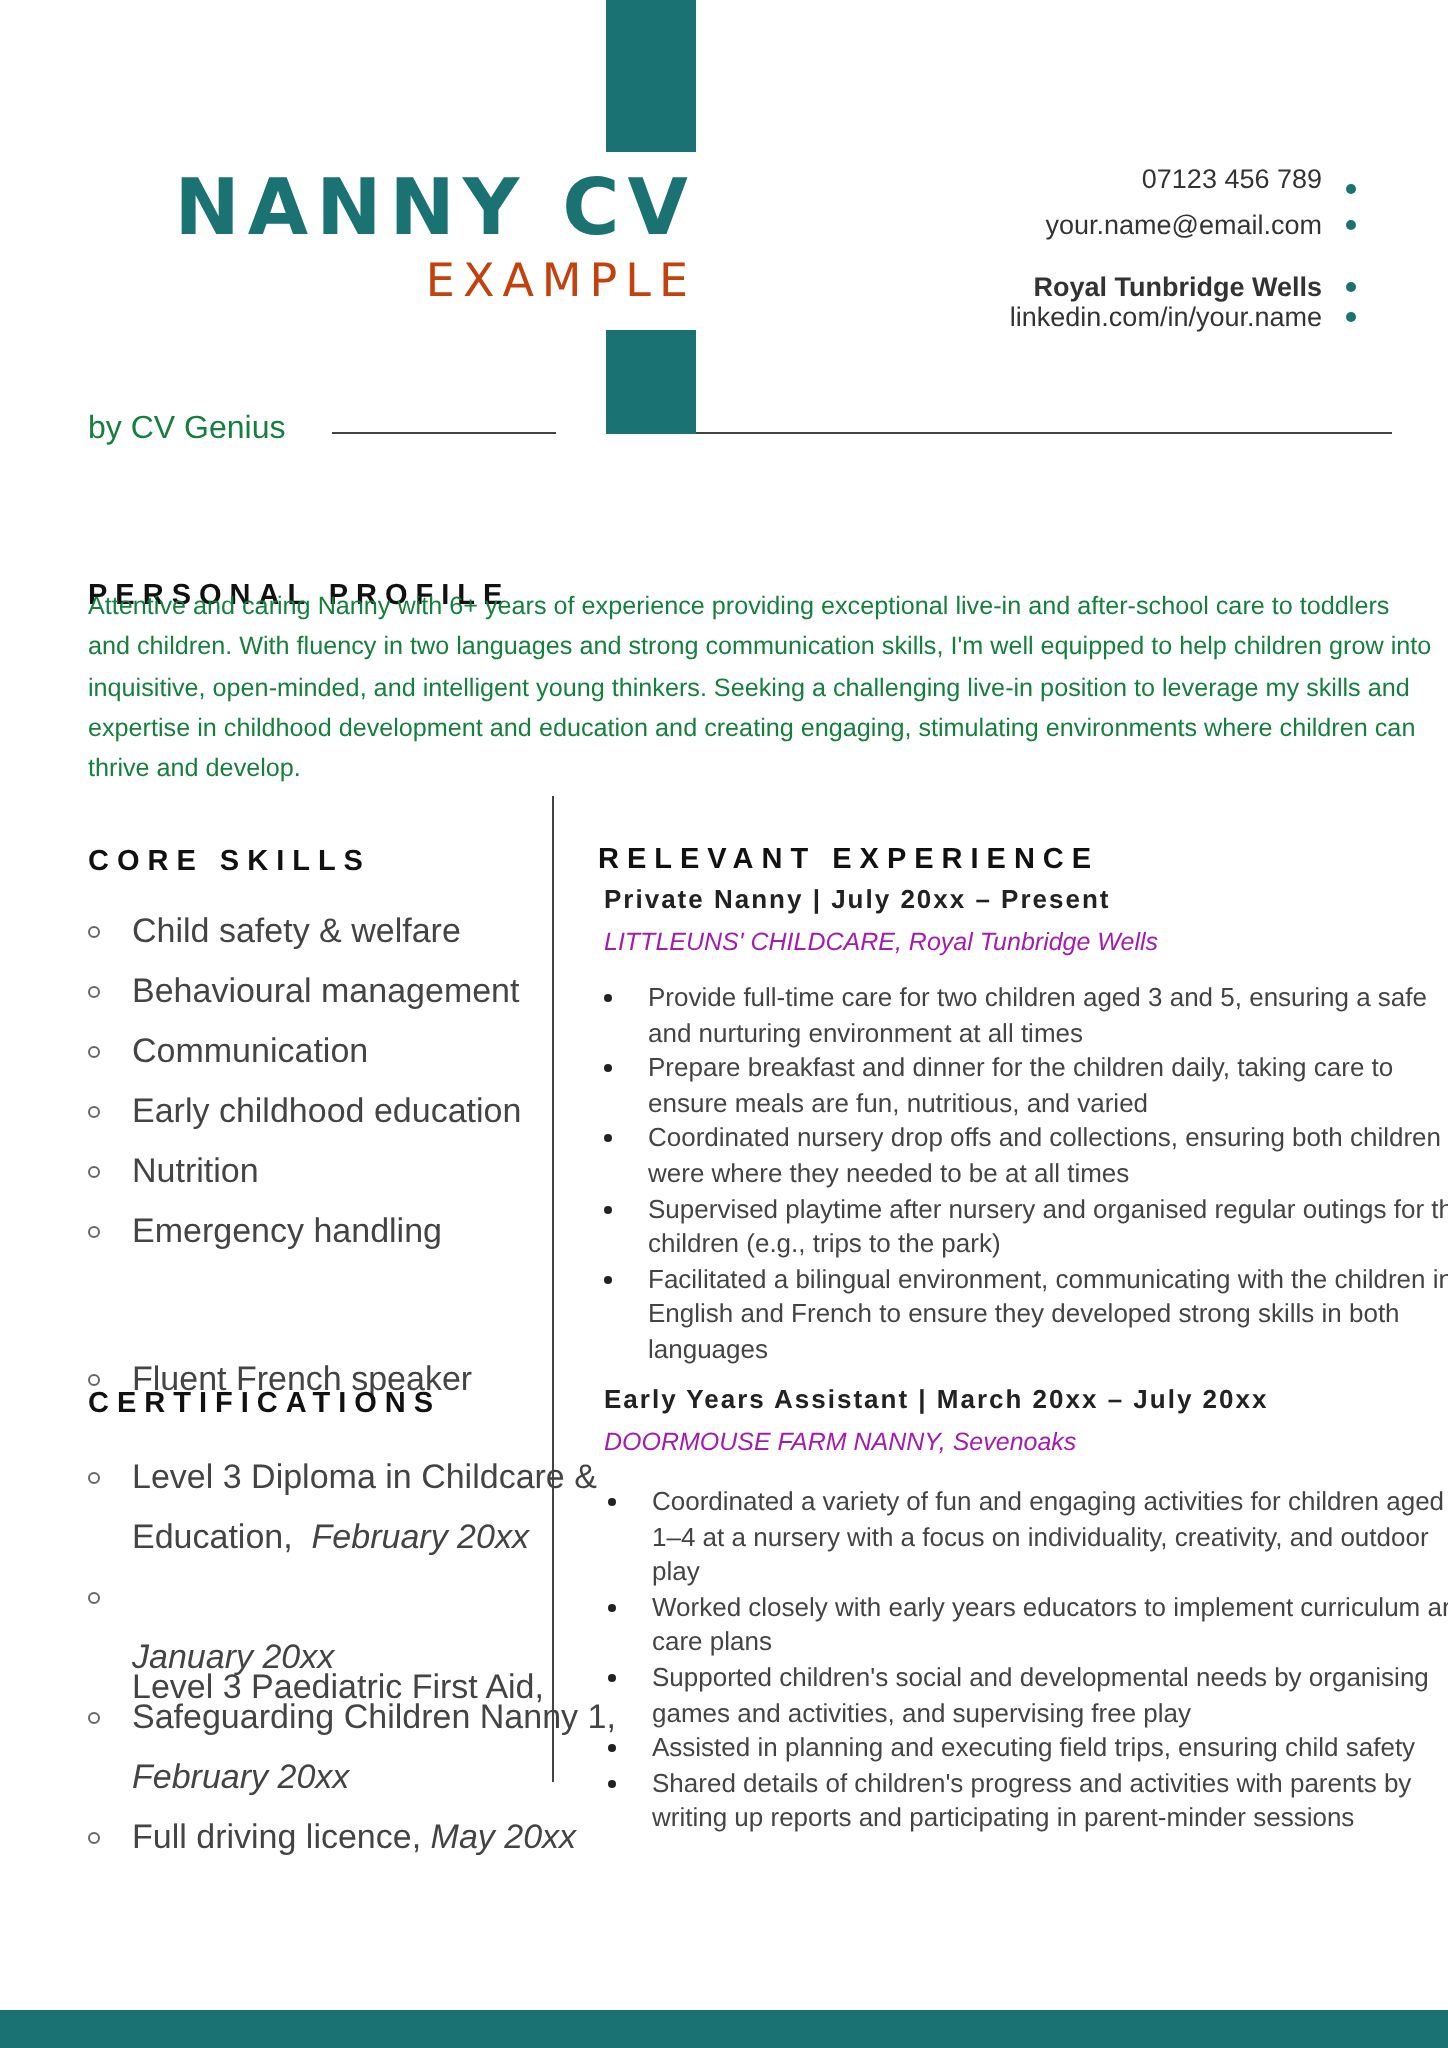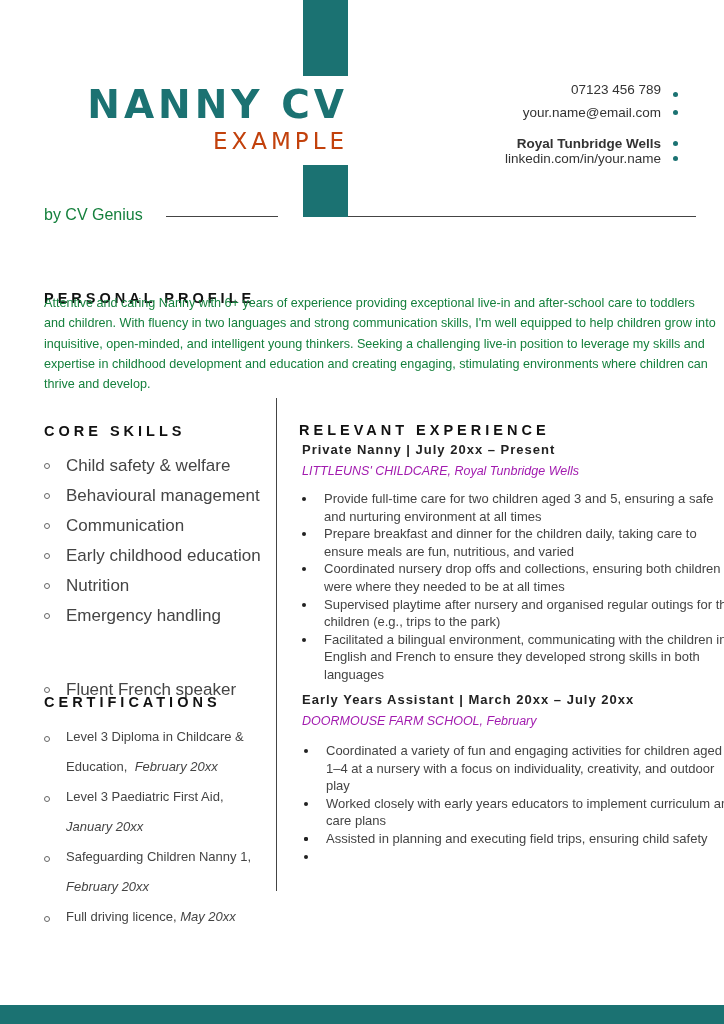--- a/index.html
+++ b/index.html
@@ -14,21 +14,21 @@
   #byline { left:44px; top:206px; font-size:16px; color:#15803d; }
   #byline-line { left:166px; top:216px; width:112px; height:1px; background:#444; }
   #header-line { left:348px; top:216px; width:348px; height:1px; background:#444; }
   .contact { right:46px; font-size:13.5px; color:#333; white-space:nowrap; display:flex; align-items:center; }
   .contact .dot { width:5px; height:5px; border-radius:50%; background:#1b7272; margin-left:12px; display:inline-block; }
   .section-heading { font-weight:bold; letter-spacing:4px; font-size:14.5px; color:#111; white-space:nowrap; }
   #profile-text { left:44px; top:293px; width:672px; font-size:12.6px; line-height:20.3px; color:#15803d; }
   #divider { left:276px; top:398px; width:1px; height:493px; background:#444; }
   .skill-item { position:absolute; left:44px; font-size:17px; color:#444; white-space:nowrap; }
   .skill-item .circ { display:inline-block; width:4px; height:4px; border:1px solid #666; border-radius:50%; margin-right:16px; vertical-align:middle; position:relative; top:-1px; }
-  .cert-line { position:absolute; left:66px; font-size:13px; color:#444; white-space:nowrap; }
+  .cert-line { position:absolute; left:66px; font-size:17px; color:#444; white-space:nowrap; }
   .cert-circ { position:absolute; left:44px; width:4px; height:4px; border:1px solid #666; border-radius:50%; }
   .italic { font-style:italic; }
   .job-title { position:absolute; left:302px; font-size:13px; font-weight:bold; letter-spacing:1px; color:#222; white-space:nowrap; }
   .job-company { position:absolute; left:302px; font-size:12.5px; font-style:italic; color:#a21caf; white-space:nowrap; }
   .bullet-block { position:absolute; width:410px; font-size:13px; line-height:17.6px; color:#444; }
   .bullet-block .dot { position:absolute; left:-22px; top:7px; width:4px; height:4px; background:#222; border-radius:50%; }
   .bullet-item { position:relative; margin:0; }
   #footer-bar { left:0; top:1005px; width:724px; height:19px; }
 </style>
 </head>
@@ -73,21 +73,21 @@
 <div class="skill-item" style="top:606px;"><span class="circ"></span><span>Emergency handling</span></div>
 <div class="skill-item" style="top:652px;margin-top:28px;"><span class="circ"></span><span>Fluent French speaker</span></div>
 
 <div class="abs section-heading" style="left:44px; top:694px;">CERTIFICATIONS</div>
 
 <div class="cert-circ" style="top:736px;"></div>
 <div class="cert-line" style="top:729px;">Level 3 Diploma in Childcare &amp;</div>
 <div class="cert-line" style="top:759px;"><span>Education,</span>&nbsp; <span class="italic">February 20xx</span></div>
 
 <div class="cert-circ" style="top:796px;"></div>
-<div class="cert-line" style="top:789px;">Level 3 Paediatric First Aid,</div>
+<div class="cert-line" style="top:834px;">Level 3 Paediatric First Aid,</div>
 <div class="cert-line italic" style="top:819px;">January 20xx</div>
 
 <div class="cert-circ" style="top:856px;"></div>
 <div class="cert-line" style="top:849px;">Safeguarding Children Nanny 1,</div>
 <div class="cert-line italic" style="top:879px;">February 20xx</div>
 
 <div class="cert-circ" style="top:916px;"></div>
 <div class="cert-line" style="top:909px;"><span>Full driving licence,</span> <span class="italic">May 20xx</span></div>
 
 <div class="abs section-heading" style="left:299px; top:422px;">RELEVANT EXPERIENCE</div>
@@ -96,22 +96,22 @@
 <div class="job-company" style="top:464px;">LITTLEUNS' CHILDCARE, Royal Tunbridge Wells</div>
 <div class="bullet-block" style="left:324px; top:490px;">
   <p class="bullet-item"><span class="dot"></span><span>Provide full-time care for two children aged 3 and 5, ensuring a safe and nurturing environment at all times</span></p>
   <p class="bullet-item"><span class="dot"></span><span>Prepare breakfast and dinner for the children daily, taking care to ensure meals are fun, nutritious, and varied</span></p>
   <p class="bullet-item"><span class="dot"></span><span>Coordinated nursery drop offs and collections, ensuring both children were where they needed to be at all times</span></p>
   <p class="bullet-item"><span class="dot"></span><span>Supervised playtime after nursery and organised regular outings for the children (e.g., trips to the park)</span></p>
   <p class="bullet-item"><span class="dot"></span><span>Facilitated a bilingual environment, communicating with the children in English and French to ensure they developed strong skills in both languages</span></p>
 </div>
 
 <div class="job-title" style="top:692px;">Early Years Assistant | March 20xx – July 20xx</div>
-<div class="job-company" style="top:714px;">DOORMOUSE FARM SCHOOL, February</div>
+<div class="job-company" style="top:714px;">DOORMOUSE FARM NANNY, Sevenoaks</div>
 <div class="bullet-block" style="left:326px; top:742px;">
   <p class="bullet-item"><span class="dot"></span><span>Coordinated a variety of fun and engaging activities for children aged 1–4 at a nursery with a focus on individuality, creativity, and outdoor play</span></p>
   <p class="bullet-item"><span class="dot"></span><span>Worked closely with early years educators to implement curriculum and care plans</span></p>
-  <p class="bullet-item"><span class="dot"></span></p>
+  <p class="bullet-item"><span class="dot"></span><span>Supported children's social and developmental needs by organising games and activities, and supervising free play</span></p>
   <p class="bullet-item"><span class="dot"></span><span>Assisted in planning and executing field trips, ensuring child safety</span></p>
-  <p class="bullet-item"><span class="dot"></span></p>
+  <p class="bullet-item"><span class="dot"></span><span>Shared details of children's progress and activities with parents by writing up reports and participating in parent-minder sessions</span></p>
 </div>
 
 <div id="footer-bar" class="abs teal"></div>
 
 </body></html>

